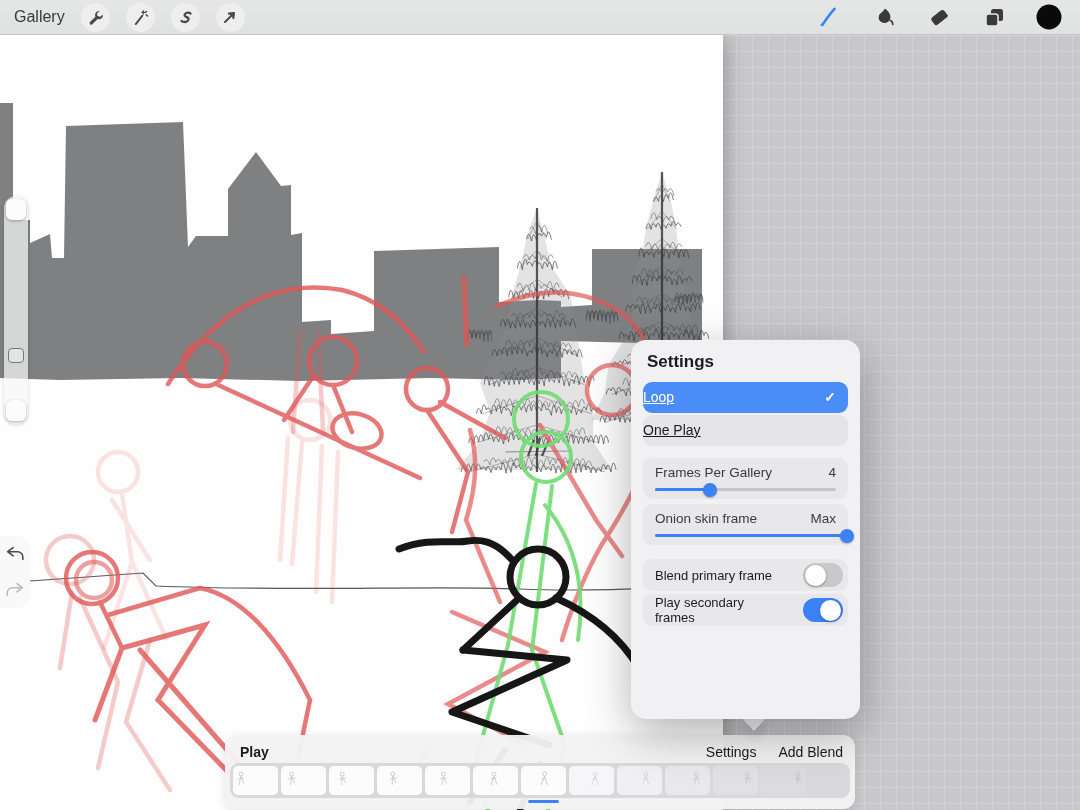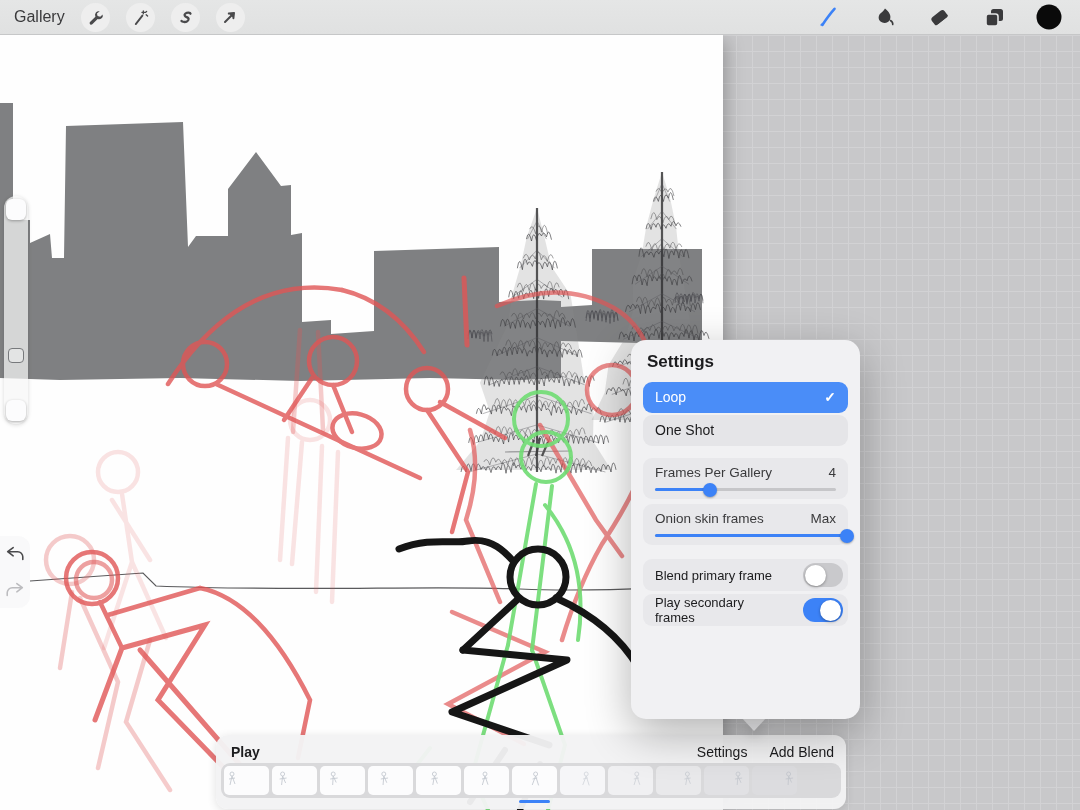--- a/index.html
+++ b/index.html
@@ -35,21 +35,21 @@
   .side-handle { position:absolute; left:2px; width:20px; height:21px; background:#fcfcfd;
     border-radius:6px; box-shadow:0 1px 3px rgba(0,0,0,.3); }
   .side-handle.top { top:3px; } .side-handle.bottom { bottom:3px; }
   .side-square { position:absolute; left:4px; top:152px; width:16px; height:15px;
     border:1.6px solid #77797c; border-radius:4px; background:rgba(255,255,255,.35); }
   .undo-strip { position:absolute; left:0px; top:536px; width:30px; height:72px;
     background:rgba(247,247,248,.75); border-radius:0 12px 12px 0; z-index:30;
     display:flex; flex-direction:column; align-items:center; justify-content:space-around; }
 
   
-  .timeline { position:absolute; left:216px; top:735px; width:630px; height:74px;
+  .timeline { position:absolute; left:225px; top:735px; width:630px; height:74px;
     background:rgba(243,243,244,.96); border-radius:12px; z-index:45;
     box-shadow:0 2px 10px rgba(0,0,0,.12); }
   .tl-header { position:absolute; left:0; top:6px; width:100%; height:22px;
     display:flex; align-items:center; justify-content:space-between; padding:0 12px 0 15px; }
   .tl-play { font-size:14px; font-weight:700; color:#1c1c1e; }
   .tl-right { display:flex; gap:22px; }
   .tl-btn { font-size:14px; color:#1c1c1e; background:none; border:none; font-family:inherit; }
   .track { position:absolute; left:5px; top:28px; width:620px; height:35px;
     background:#d9d9db; border-radius:9px; display:flex; gap:3px; padding:3px; overflow:hidden; }
   .thumb { width:45px; height:29px; border-radius:5px; background:#fcfcfd; flex:0 0 auto; }
@@ -57,21 +57,21 @@
 
   
   .popup { position:absolute; left:631px; top:340px; width:229px; height:379px;
     background:#f1f1f3; border-radius:15px; z-index:50;
     box-shadow:0 14px 45px rgba(0,0,0,.3); padding:10px 12px 9px; }
   .popup-tail { position:absolute; left:741px; top:717px; width:0; height:0; z-index:49;
     border-left:13px solid transparent; border-right:13px solid transparent;
     border-top:14px solid #f1f1f3; filter:drop-shadow(0 6px 6px rgba(0,0,0,.15)); }
   .popup-title { font-size:17px; font-weight:700; color:#1c1c1e; margin:2px 0 10px 4px; height:20px; }
   .mode-row { position:relative; height:31px; border-radius:9px; background:#e5e5e8;
-    margin-bottom:2px; line-height:31px; padding-left:12px; font-size:14px; color:#1c1c1e; }
+    margin-bottom:2px; line-height:31px; font-size:14px; color:#1c1c1e;text-decoration:underline; }
   .mode-row.selected { color:#ffffff; }
   .mode-check { position:absolute; right:12px; top:0; font-size:14px; font-weight:700; display:none; }
   .mode-row.selected .mode-check { display:block; }
   .groups { margin-top:12px; }
   .group { height:41px; border-radius:9px; background:#e8e8eb; margin-bottom:5px; padding:7px 12px 0; position:relative; }
   .group-head { display:flex; justify-content:space-between; font-size:13.5px; color:#3a3a3c; }
   .g-track { position:absolute; left:12px; right:12px; top:30px; height:3px; border-radius:2px; background:#c6c6c9; }
   .g-fill { position:absolute; left:0; top:0; height:3px; border-radius:2px; }
   .g-thumb { position:absolute; top:-5.5px; width:14px; height:14px; border-radius:50%;
     box-shadow:0 1px 2px rgba(0,0,0,.3); }
@@ -396,39 +396,39 @@
 
   <div class="popup">
     <div class="popup-title">Settings</div>
 
     <div id="mode-rows">
       <div class="mode-row selected" style="background: rgb(74, 141, 248);">
         <span>Loop</span>
         <span class="mode-check">✓</span>
       </div>
       <div class="mode-row">
-        <span>One Shot</span>
+        <span>One Play</span>
         
       </div>
     </div>
 
     <div class="groups">
       <div class="group">
         <div class="group-head">
           <span>Frames Per Gallery</span>
           <span>4</span>
         </div>
         <div class="g-track">
             <div class="g-fill" style="width: 54.75px; background: rgb(60, 130, 247);"></div>
             <div class="g-thumb" style="left: 47.75px; background: rgb(60, 130, 247);"></div>
           </div>
       </div>
       <div class="group">
         <div class="group-head">
-          <span>Onion skin frames</span>
+          <span>Onion skin frame</span>
           <span>Max</span>
         </div>
         <div class="g-track">
             <div class="g-fill" style="width: 192.27px; background: rgb(60, 130, 247);"></div>
             <div class="g-thumb" style="left: 185.27px; background: rgb(60, 130, 247);"></div>
           </div>
       </div>
     </div>
 
     <div class="toggles">

